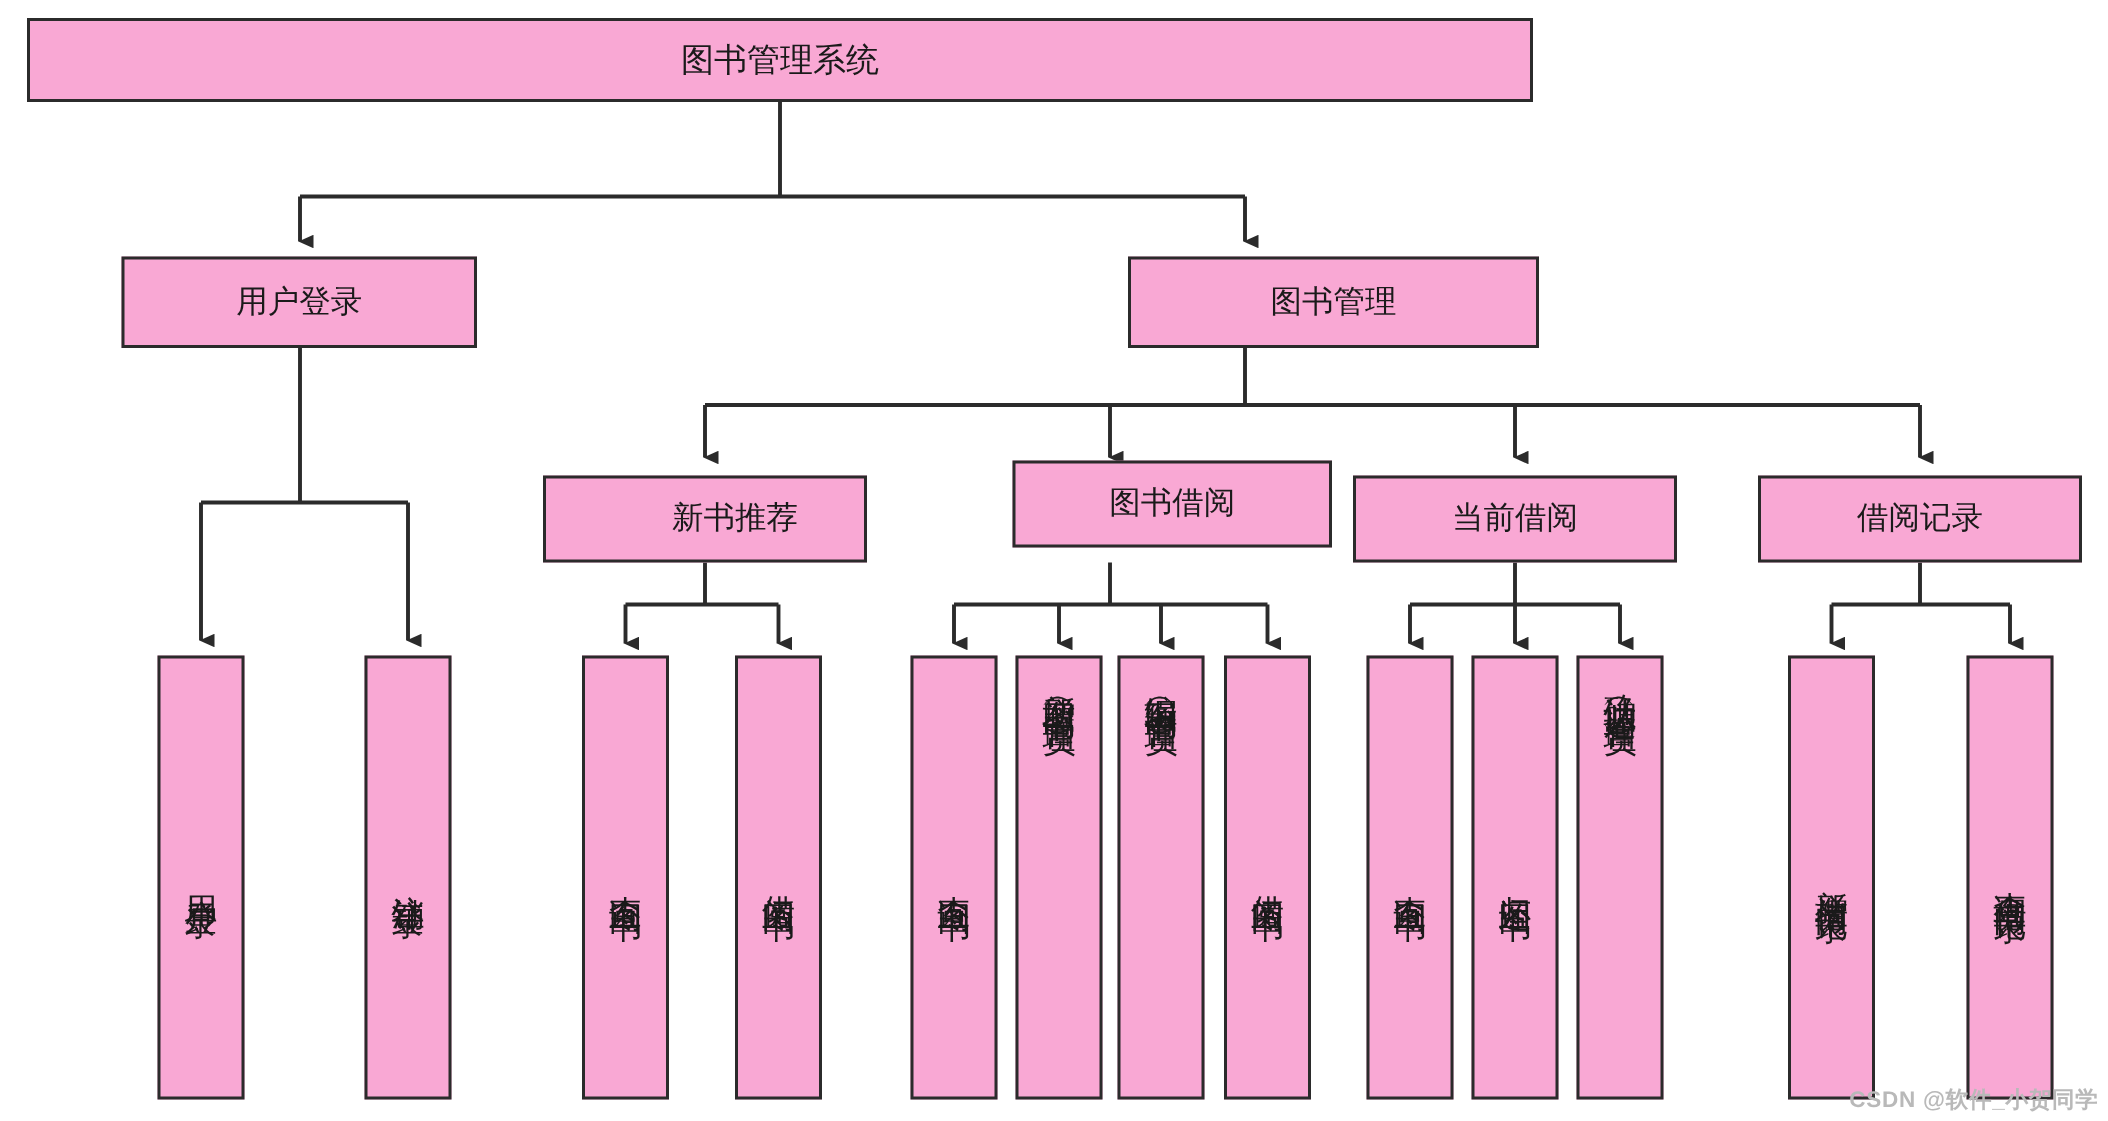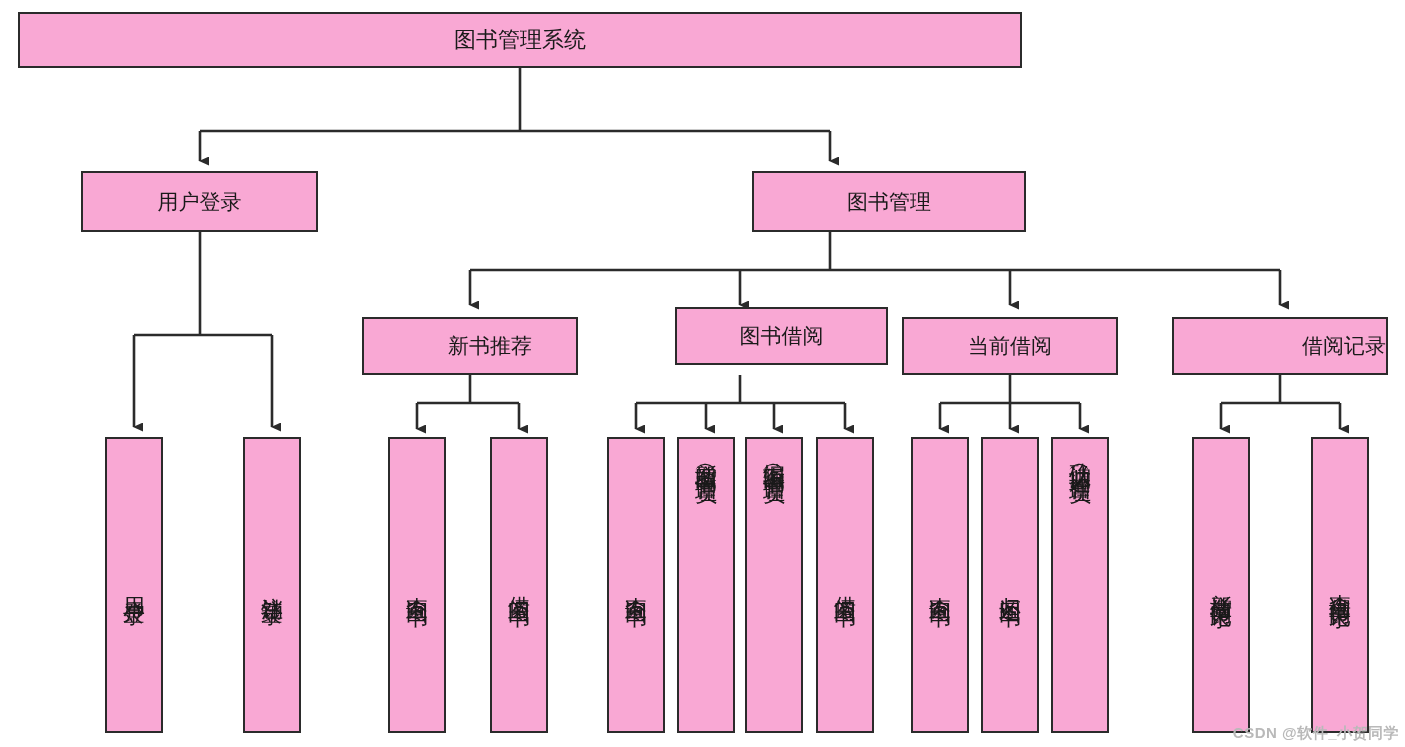--- a/index.html
+++ b/index.html
@@ -134,21 +134,21 @@
 
   <div class="node h-node" style="left:362px;top:317px;width:216px;height:58px;padding-left:40px;">
     <span class="lbl">新书推荐</span>
   </div>
   <div class="node h-node" style="left:633px;top:307px;width:213px;height:58px;margin-left:42px;">
     <span class="lbl">图书借阅</span>
   </div>
   <div class="node h-node" style="left:902px;top:317px;width:216px;height:58px;justify-content:center;">
     <span class="lbl">当前借阅</span>
   </div>
-  <div class="node h-node" style="left:1172px;top:317px;width:216px;height:58px;justify-content:flex-end;">
+  <div class="node h-node" style="left:1172px;top:317px;width:216px;height:58px;">
     <span class="lbl">借阅记录</span>
   </div>
 
   <div class="node v-node short" style="left:105px;top:437px;width:58px;height:296px;">
     <span class="lbl">用户登录</span>
   </div>
   <div class="node v-node short" style="left:243px;top:437px;width:58px;height:296px;">
     <span class="lbl">注销登录</span>
   </div>
 

